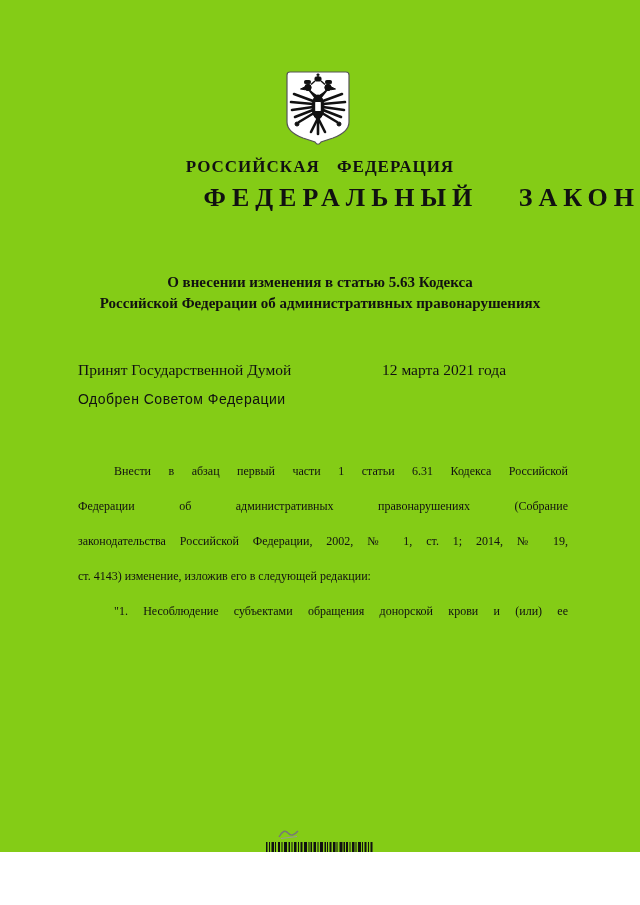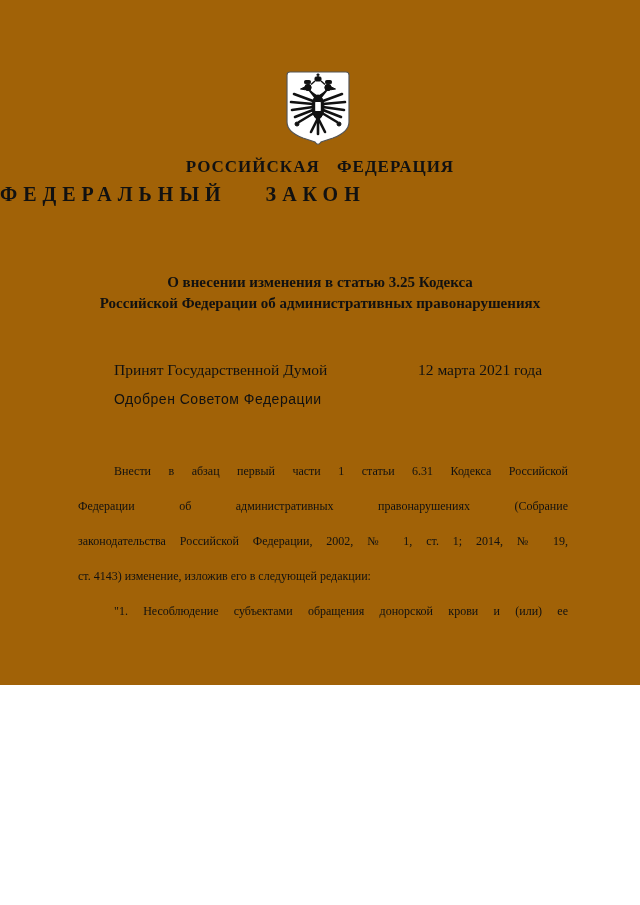--- a/index.html
+++ b/index.html
@@ -1,21 +1,21 @@
 <!DOCTYPE html>
 <html><head>
 <meta charset="utf-8">
 <style>
   * { margin: 0; padding: 0; box-sizing: border-box; }
   html, body { background: #ffffff; }
   .page {
     position: relative;
     width: 640px;
-    height: 685px;
-    background: #a16207;
+    height: 852px;
+    background: #84cc16;
     font-family: "Liberation Serif", serif;
     color: #111111;
     overflow: hidden;
   }
   .coat {
     position: absolute;
     left: 285px;
     top: 70px;
     width: 66px;
     height: 76px;
@@ -29,22 +29,22 @@
     font-size: 17px;
     font-weight: bold;
     letter-spacing: 1px;
     word-spacing: 12px;
   }
   .lawtype {
     position: absolute;
     top: 183px;
     left: 0;
     width: 100%;
-    text-align: left;
-    font-size: 20px;
+    text-align: right;
+    font-size: 26px;
     font-weight: bold;
     letter-spacing: 6px;
     word-spacing: 28px;
   }
   .title {
     position: absolute;
     top: 272px;
     left: 40px;
     width: 560px;
     text-align: center;
@@ -55,21 +55,20 @@
   .adoption {
     position: absolute;
     left: 78px;
     top: 361px;
     width: 490px;
   }
   .adoption .row {
     position: relative;
     height: 29px;
     font-size: 15.5px;
-    margin-left: 36px;
   }
   .adoption .date {
     position: absolute;
     left: 304px;
     top: 0;
   }
   .mono {
     font-family: Liberation Sans, sans-serif;
     font-size: 14px;
     letter-spacing: 0.5px;
@@ -159,21 +158,21 @@
 
         <rect x="29.6" y="31.5" width="6.8" height="10" fill="#ffffff" stroke="#111111" stroke-width="1.2" rx="1"></rect>
       </g>
     </svg>
   </div>
 
   <div class="country">РОССИЙСКАЯ ФЕДЕРАЦИЯ</div>
   <div class="lawtype">ФЕДЕРАЛЬНЫЙ ЗАКОН</div>
 
   <div class="title">
-    <div>О внесении изменения в статью 3.25 Кодекса</div>
+    <div>О внесении изменения в статью 5.63 Кодекса</div>
     <div>Российской Федерации об административных правонарушениях</div>
   </div>
 
   <div class="adoption">
     <div class="row">
       <span>Принят Государственной Думой</span>
       <span class="date">12 марта 2021 года</span>
     </div>
     <div class="row">
       <span class="mono">Одобрен Советом Федерации</span>

